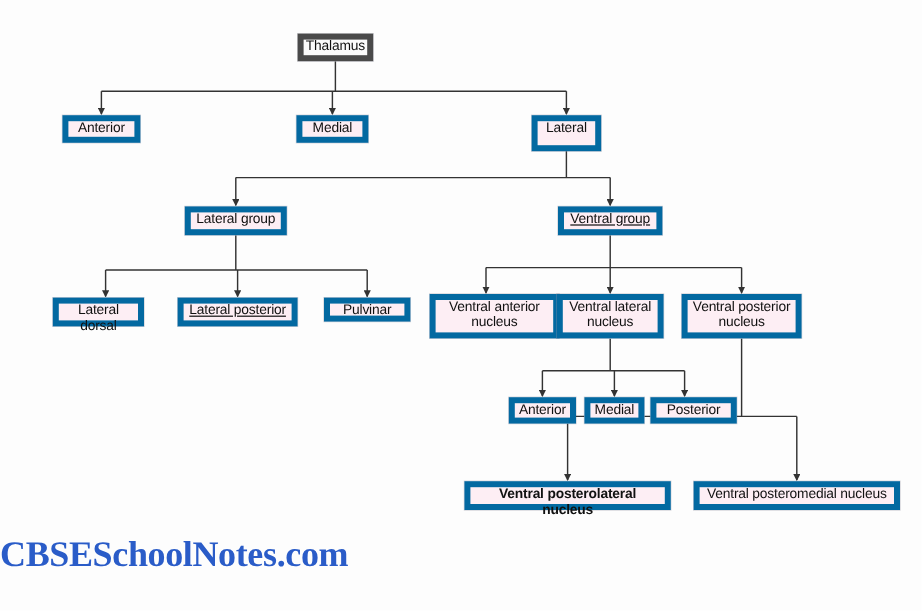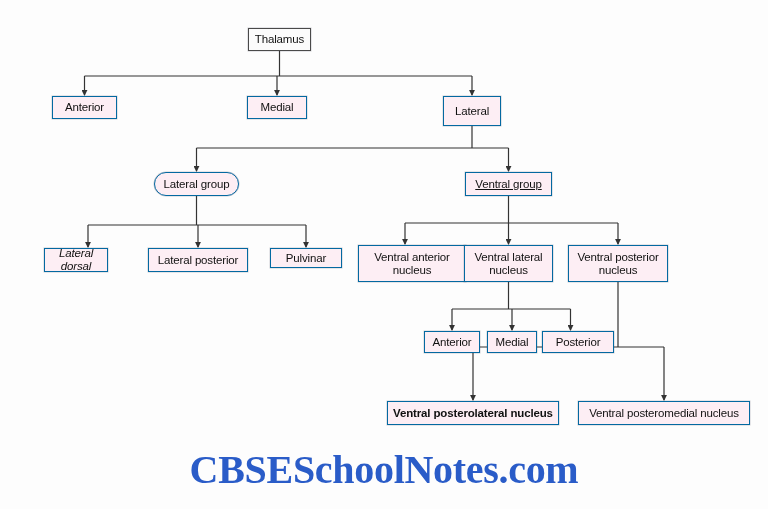--- a/index.html
+++ b/index.html
@@ -18,24 +18,24 @@
   #diagram-svg {
     position: absolute;
     left: 0;
     top: 0;
     width: 768px;
     height: 509px;
   }
   .node-box {
     position: absolute;
     box-sizing: border-box;
-    border: 1px solid #0369a1;
+    border: 5px solid #0369a1;
     background: #fdeef4;
     display: flex;
-    align-items: center;
+    align-items: flex-start;
     justify-content: center;
     text-align: center;
     color: #111111;
     font-size: 11.5px;
     line-height: 13px;
     font-family: "Liberation Sans", sans-serif;
     letter-spacing: -0.15px;
     box-shadow: 0 0 0 0.5px rgba(64,64,92,0.25);
   }
   .node-box.white {
@@ -45,24 +45,24 @@
   .node-label {
     display: block;
     padding: 0 2px;
     white-space: pre-line;
   }
   #watermark {
     position: absolute;
     left: 0;
     top: 446px;
     width: 768px;
-    text-align: center;
+    text-align: left;
     font-family: "Liberation Serif", serif;
     font-weight: bold;
-    font-size: 40px;
+    font-size: 30px;
     color: #2a5cc8;
     letter-spacing: -0.3px;
   }
 </style>
 </head>
 <body>
 
 <div id="page">
 
   <svg id="diagram-svg" viewBox="0 0 768 509" xmlns="http://www.w3.org/2000/svg">
@@ -109,30 +109,30 @@
       </div>
       <div class="node-box" style="left: 52px; top: 96px; width: 65px; height: 23px;">
         <span class="node-label">Anterior</span>
       </div>
       <div class="node-box" style="left: 247px; top: 96px; width: 60px; height: 23px;">
         <span class="node-label">Medial</span>
       </div>
       <div class="node-box" style="left: 443px; top: 96px; width: 58px; height: 30px;">
         <span class="node-label">Lateral</span>
       </div>
-      <div class="node-box" style="left: 154px; top: 172px; width: 85px; height: 24px; border-radius: 12px;">
+      <div class="node-box" style="left: 154px; top: 172px; width: 85px; height: 24px;">
         <span class="node-label">Lateral group</span>
       </div>
       <div class="node-box" style="left: 465px; top: 172px; width: 87px; height: 24px; text-decoration: underline;">
         <span class="node-label">Ventral group</span>
       </div>
-      <div class="node-box" style="left: 44px; top: 248px; width: 64px; height: 24px; font-style: italic;">
+      <div class="node-box" style="left: 44px; top: 248px; width: 76px; height: 24px;">
         <span class="node-label">Lateral dorsal</span>
       </div>
-      <div class="node-box" style="left: 148px; top: 248px; width: 100px; height: 24px;">
+      <div class="node-box" style="left: 148px; top: 248px; width: 100px; height: 24px; text-decoration: underline;">
         <span class="node-label">Lateral posterior</span>
       </div>
       <div class="node-box" style="left: 270px; top: 248px; width: 72px; height: 20px;">
         <span class="node-label">Pulvinar</span>
       </div>
       <div class="node-box" style="left: 358px; top: 245px; width: 108px; height: 37px;">
         <span class="node-label">Ventral anterior
 nucleus</span>
       </div>
       <div class="node-box" style="left: 464px; top: 245px; width: 89px; height: 37px;">

